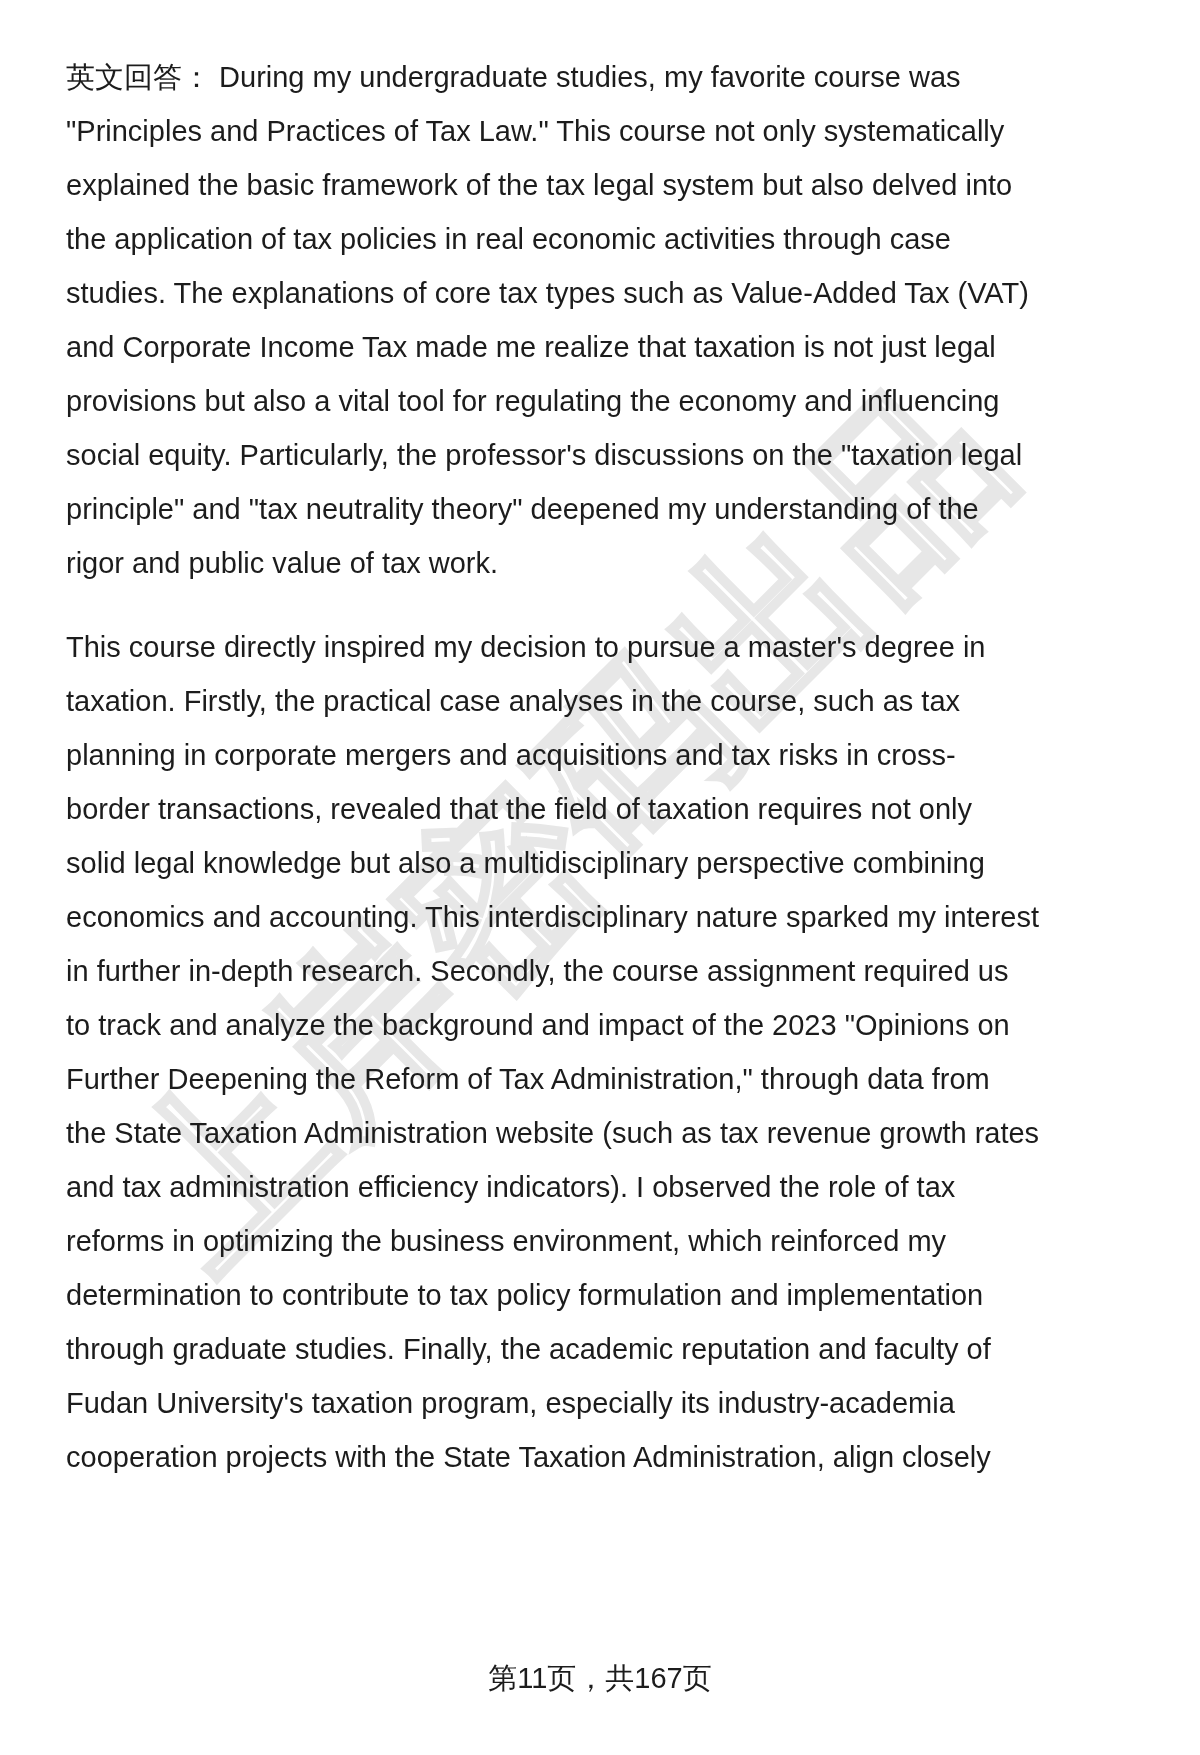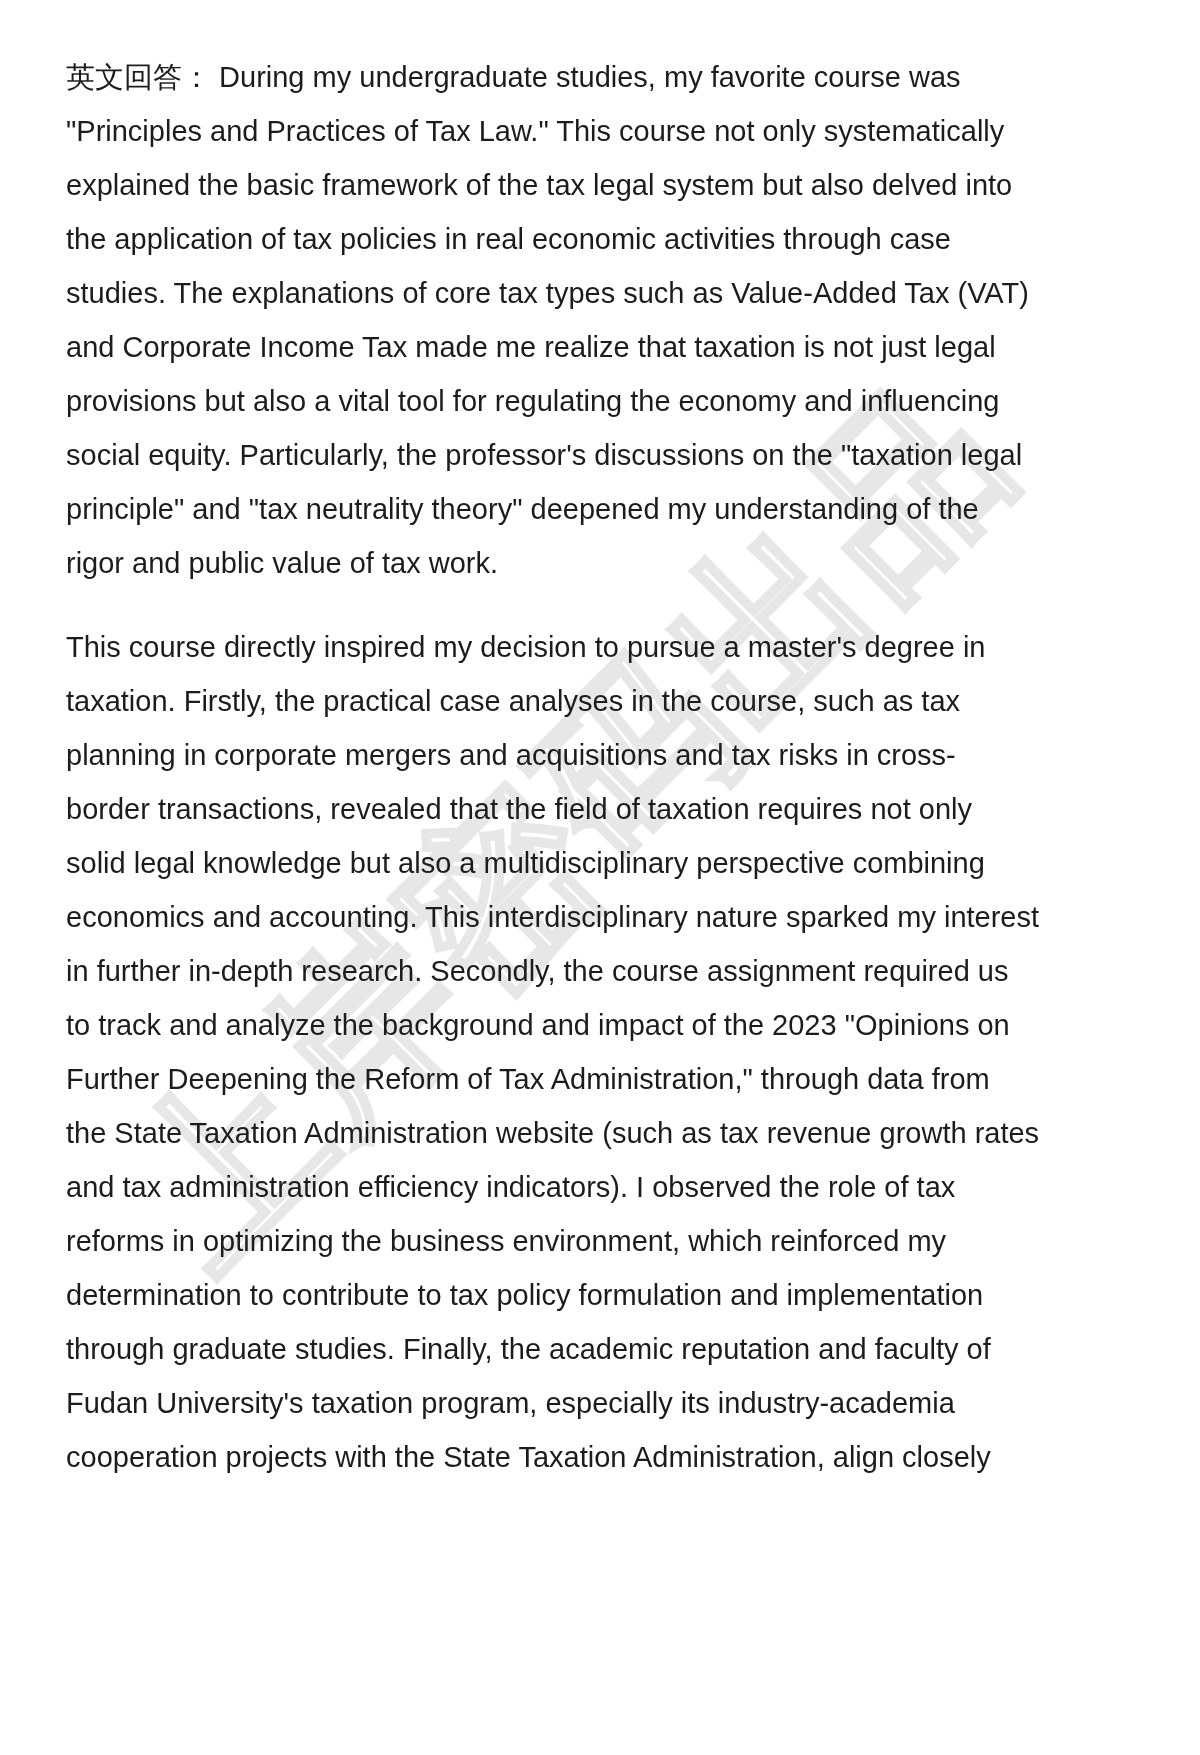--- a/index.html
+++ b/index.html
@@ -89,14 +89,15 @@
 Further Deepening the Reform of Tax Administration," through data from
 the State Taxation Administration website (such as tax revenue growth rates
 and tax administration efficiency indicators). I observed the role of tax
 reforms in optimizing the business environment, which reinforced my
 determination to contribute to tax policy formulation and implementation
 through graduate studies. Finally, the academic reputation and faculty of
 Fudan University's taxation program, especially its industry-academia
 cooperation projects with the State Taxation Administration, align closely</p>
   </div>
 
+  <div class="footer">第11页，共167页</div>
 
 </div>
 
 </body></html>

